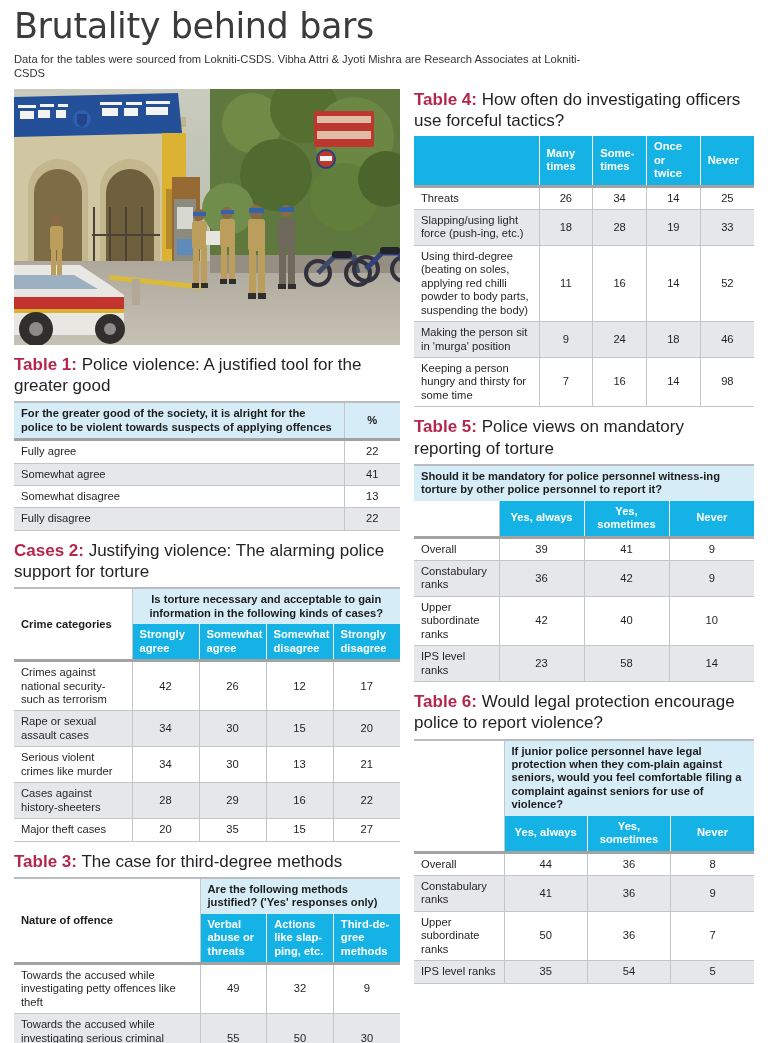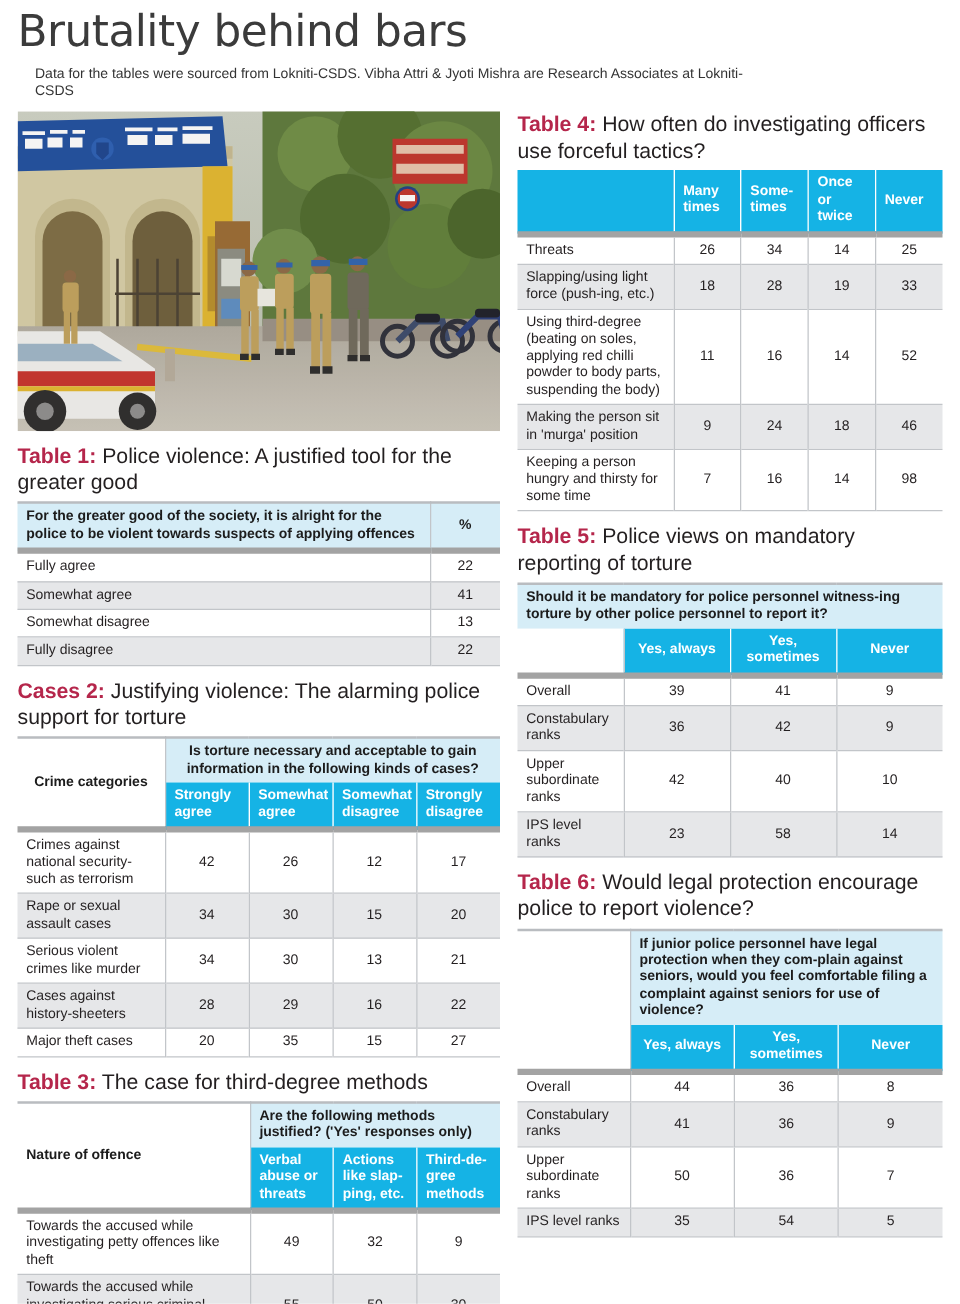--- a/index.html
+++ b/index.html
@@ -22,21 +22,21 @@
     line-height: 1.05;
     letter-spacing: -0.4px;
     color: #3b3b3b;
     margin: 0 0 7px 0;
     font-family: "DejaVu Sans", sans-serif;
   }
   .standfirst {
     font-size: 11.2px;
     line-height: 1.25;
     color: #333;
-    margin: 0 0 9px 14px;
+    margin: 0 0 9px 0;
   }
 
   
   .columns { display: flex; gap: 14px; align-items: flex-start; }
   .col { width: 386px; flex: 0 0 386px; }
   .col-right { width: 340px; flex: 0 0 340px; }
 
   
   .photo-wrap { width: 386px; height: 256px; overflow: hidden; position: relative; }
   .photo { width: 100%; height: 100%; display: block; }
@@ -61,35 +61,35 @@
   th, td {
     padding: 4px 7px;
     vertical-align: middle;
     line-height: 1.2;
     border-right: 1px solid #c2c5c9;
   }
   th:last-child, td:last-child { border-right: none; }
   tr.row-b td { background: #e6e7e9; }
   tr.row-a td { background: #ffffff; }
   tbody tr { border-bottom: 1px solid #c2c5c9; }
-  tbody tr:first-child td { border-top: 5px solid #a3a3a3; }
+  tbody tr:first-child td { border-top: 3px solid #a3a3a3; }
   .hdr-lite-cell { background: #d6edf7; font-weight: bold; color: #1c1c1c; }
   .hdr-blue {
     background: #15b3e5;
     color: #ffffff;
     font-weight: bold;
     border-right: 1px solid #ffffff;
   }
   .hdr-blue:last-child { border-right: none; }
   .hdr-white { background: #ffffff; font-weight: bold; color: #1c1c1c; }
   .num { text-align: center; }
   .ctr { text-align: center; }
   .lft { text-align: left; }
   .t1 .pct { width: 56px; text-align: center; }
-  .t2 .cat { width: 118px; text-align: center; }
+  .t2 .cat { width: 118px; }
   .t3 .nat { width: 186px; }
   .t4 .lab { width: 125px; }
   .t5 .lab { width: 150px; }
   .t6 .lab { width: 90px; }
 </style>
 </head>
 <body>
 
 <div class="page">
 

